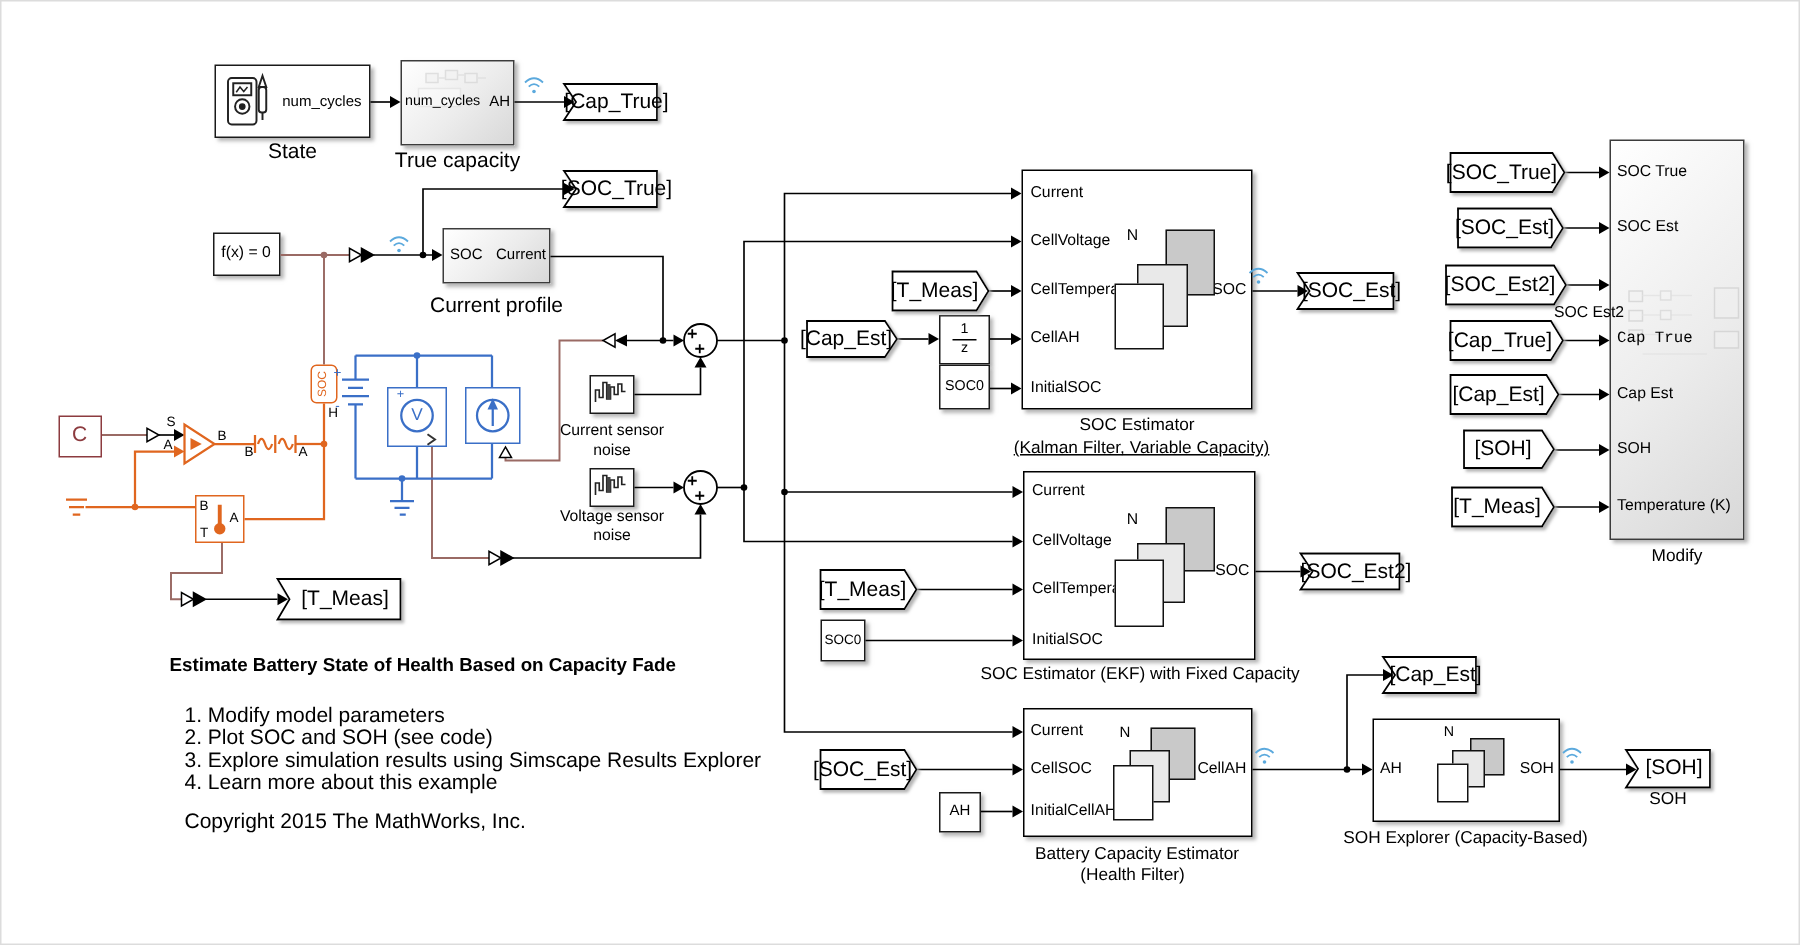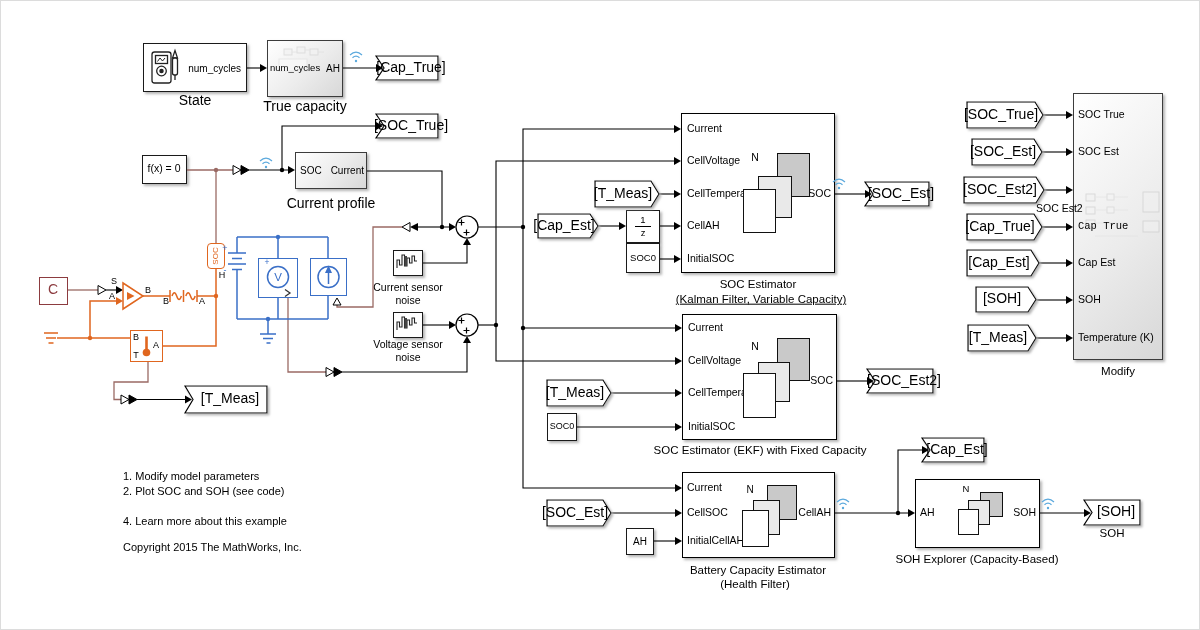--- a/index.html
+++ b/index.html
@@ -17,21 +17,21 @@
   .t{position:absolute;font-size:10.5px;color:#000;white-space:nowrap;z-index:3;line-height:1.1;}
   .c{transform:translate(-50%,-50%);}
   .l{transform:translateY(-50%);}
   .r{transform:translate(-100%,-50%);}
   .f9{font-size:9px;}.f95{font-size:9.5px;}.f10{font-size:10px;}.f11{font-size:14px;}
   .f115{font-size:11.5px;}
   .orange{color:#e0661f;}.blue{color:#3a6fc7;}.maroon{color:#8c3b3f;}
   .rot{transform:translate(-50%,-50%) rotate(-90deg);}
   #wires{position:absolute;left:0;top:0;z-index:2;pointer-events:none;}
   .head{position:absolute;font-weight:bold;font-size:12.5px;color:#000;white-space:nowrap;z-index:3;}
-  .step{position:absolute;font-size:11px;color:#000;white-space:nowrap;z-index:3;line-height:15px;text-align:center;}
+  .step{position:absolute;font-size:14px;color:#000;white-space:nowrap;z-index:3;line-height:15px;text-align:center;}
 </style>
 </head>
 <body>
 
 <div id="canvas">
 
   <div class="blk" style="left:143px;top:43px;width:104px;height:49px;"></div>
   <div class="blk grad" style="left:267px;top:40px;width:76px;height:57px;"></div>
   <div class="blk" style="left:142px;top:155px;width:45px;height:29px;"></div>
   <div class="blk grad" style="left:295px;top:152px;width:72px;height:37px;"></div>
@@ -410,18 +410,20 @@
   <div class="t l" style="left:1078px;top:338px;">Temperature (K)</div>
   <div class="t c f115" style="left:1118px;top:371px;">Modify</div>
   <div class="t c f11" style="left:1001px;top:115px;">[SOC_True]</div>
   <div class="t c f11" style="left:1003px;top:152px;">[SOC_Est]</div>
   <div class="t c f11" style="left:1000px;top:190px;">[SOC_Est2]</div>
   <div class="t c f11" style="left:1000px;top:227px;">[Cap_True]</div>
   <div class="t c f11" style="left:999px;top:263px;">[Cap_Est]</div>
   <div class="t c f11" style="left:1002px;top:299px;">[SOH]</div>
   <div class="t c f11" style="left:998px;top:338px;">[T_Meas]</div>
 
+  <div class="head" style="left:113px;top:436px;">Estimate Battery State of Health Based on Capacity Fade</div>
   <div class="step" style="left:123px;top:469px;">1. Modify model parameters</div>
   <div class="step" style="left:123px;top:484px;">2. Plot SOC and SOH (see code)</div>
+  <div class="step" style="left:123px;top:499px;">3. Explore simulation results using Simscape Results Explorer</div>
   <div class="step" style="left:123px;top:514px;">4. Learn more about this example</div>
   <div class="step" style="left:123px;top:540px;">Copyright 2015 The MathWorks, Inc.</div>
 
 </div>
 
 </body></html>

